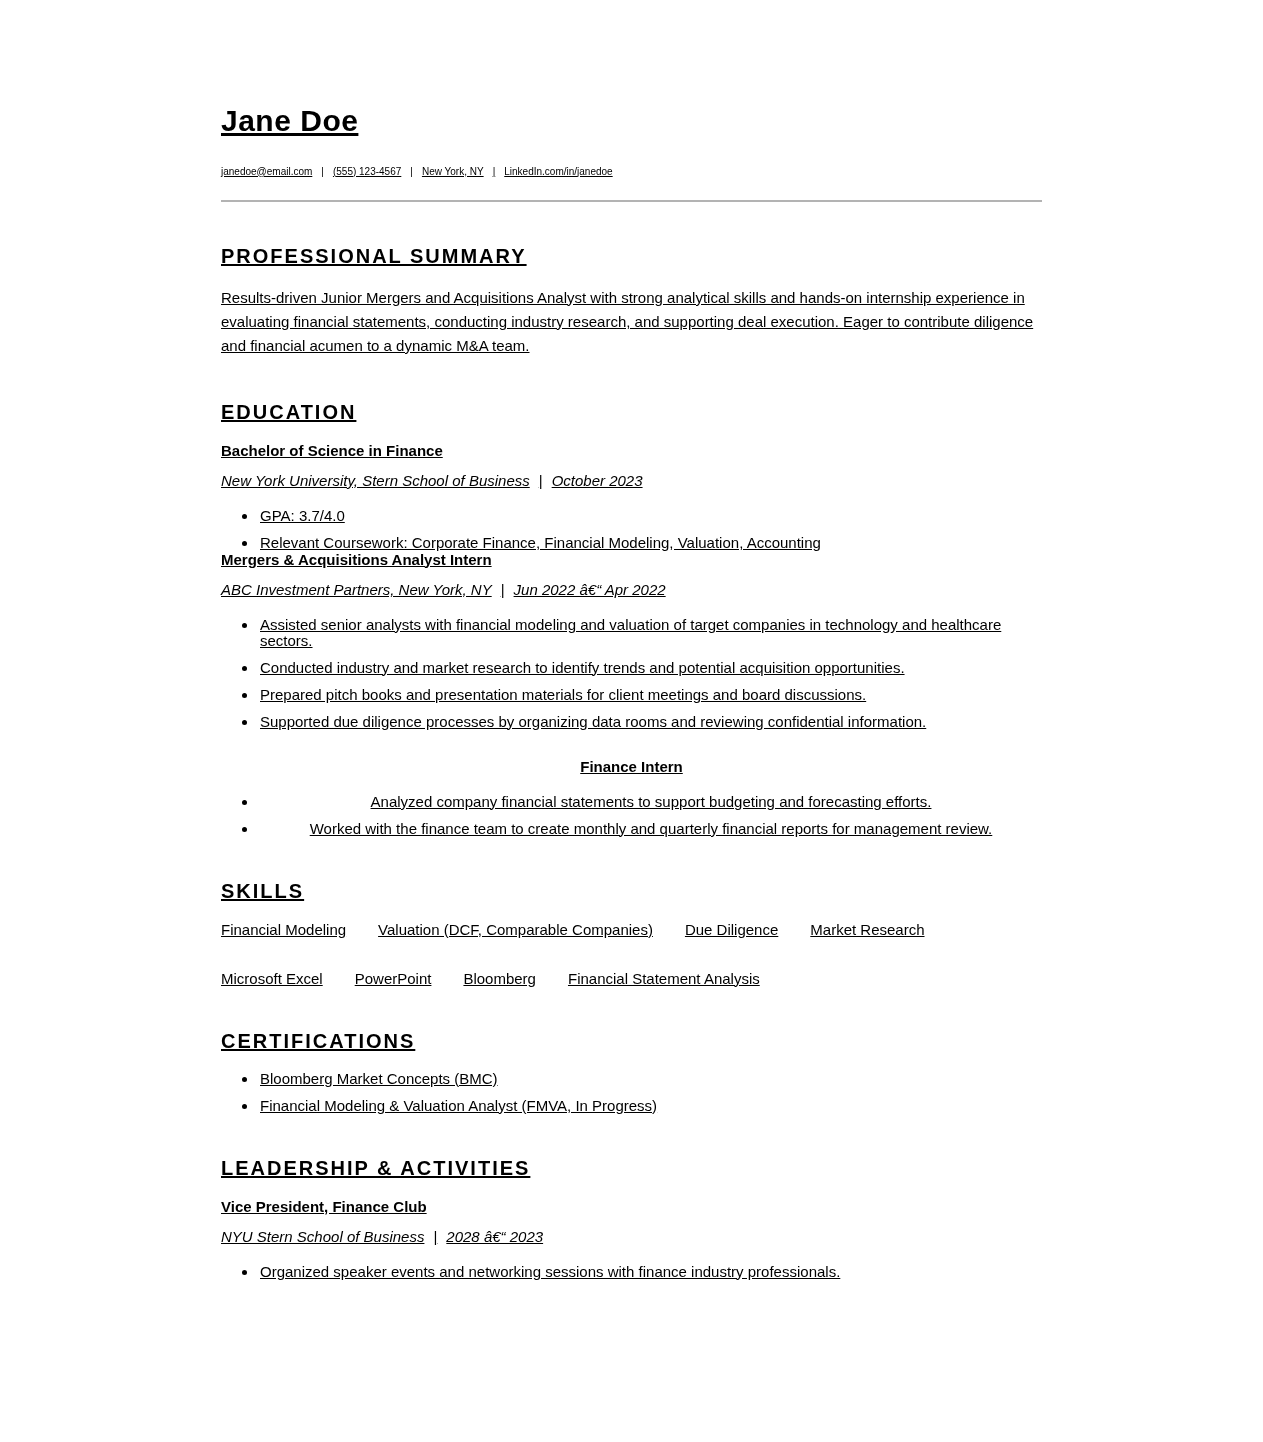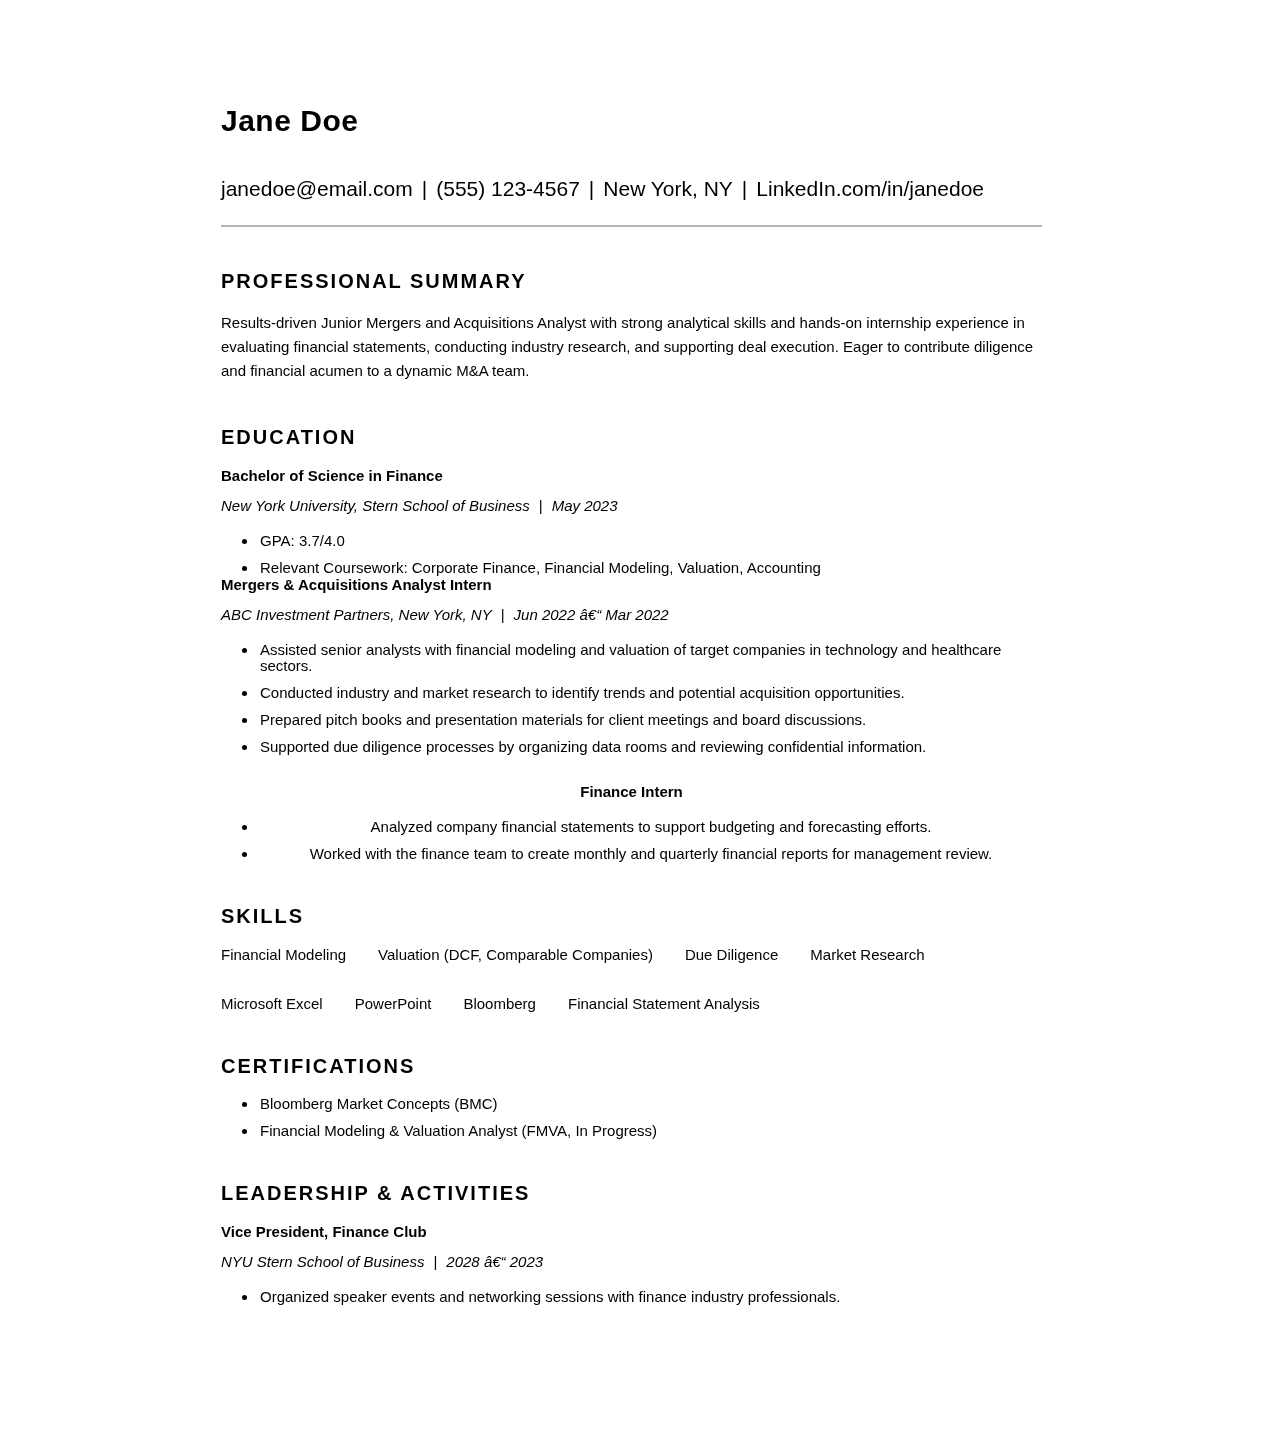--- a/index.html
+++ b/index.html
@@ -9,33 +9,34 @@
     min-height: 1442px;
     background: #ffffff;
     color: #000000;
     font-family: "Liberation Sans", "DejaVu Sans", sans-serif;
     font-size: 15px;
     line-height: 1.6;
   }
   .page {
     width: 1110px;
     padding: 104px 221px 60px 221px;
+    text-decoration: underline;
   }
   .content { width: 821px; }
 
   h1.name {
     margin: 0;
     font-size: 30px;
     font-weight: bold;
     line-height: 1.15;
     letter-spacing: 0.5px;
   }
   .contact {
-    margin: 33px 0 0 0;
-    font-size: 21px;
+    margin: 25px 0 0 0;
+    font-size: 10px;
     white-space: nowrap;
   }
   .sep { margin: 0 9px; font-style: normal; }
   hr.rule {
     margin: 20px 0 0 0;
     border: none;
     border-top: 2px solid #b3b3b3;
     width: 100%;
   }
 
@@ -102,35 +103,35 @@
     <section>
       <h2 class="section-heading">PROFESSIONAL SUMMARY</h2>
       <p class="summary-text">Results-driven Junior Mergers and Acquisitions Analyst with strong analytical skills and hands-on internship experience in evaluating financial statements, conducting industry research, and supporting deal execution. Eager to contribute diligence and financial acumen to a dynamic M&amp;A team.</p>
     </section>
 
     <section>
       <h2 class="section-heading">EDUCATION</h2>
       <div class="job">
         <h3 class="subhead">Bachelor of Science in Finance</h3>
         <p class="meta">
-          <span>New York University, Stern School of Business</span><span class="sep">|</span><span>May 2023</span>
+          <span>New York University, Stern School of Business</span><span class="sep">|</span><span>October 2023</span>
         </p>
         <ul class="bullets">
           <li>GPA: 3.7/4.0</li>
           <li>Relevant Coursework: Corporate Finance, Financial Modeling, Valuation, Accounting</li>
         </ul>
       </div>
     </section>
 
     <section>
 
       <div class="job">
         <h3 class="subhead">Mergers &amp; Acquisitions Analyst Intern</h3>
         <p class="meta">
-          <span>ABC Investment Partners, New York, NY</span><span class="sep">|</span><span>Jun 2022 â€“ Mar 2022</span>
+          <span>ABC Investment Partners, New York, NY</span><span class="sep">|</span><span>Jun 2022 â€“ Apr 2022</span>
         </p>
         <ul class="bullets">
           <li>Assisted senior analysts with financial modeling and valuation of target companies in technology and healthcare sectors.</li>
           <li>Conducted industry and market research to identify trends and potential acquisition opportunities.</li>
           <li>Prepared pitch books and presentation materials for client meetings and board discussions.</li>
           <li>Supported due diligence processes by organizing data rooms and reviewing confidential information.</li>
         </ul>
       </div>
 
       <div class="job">

